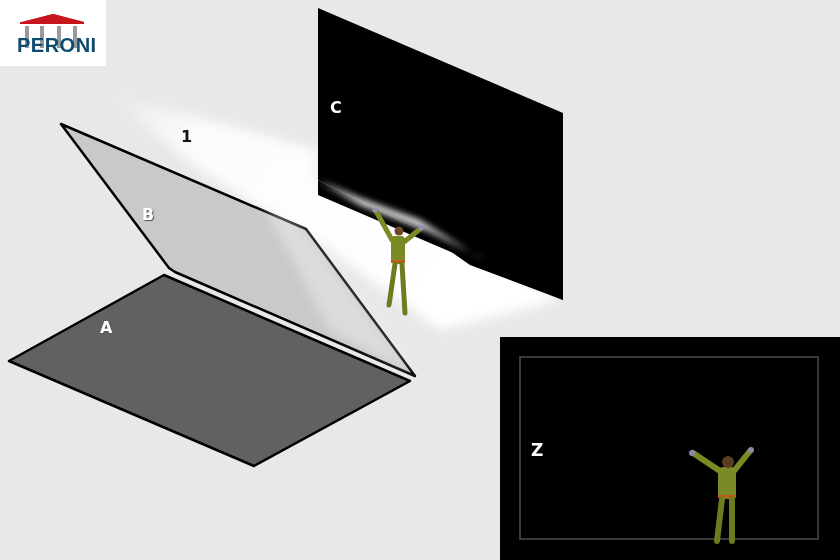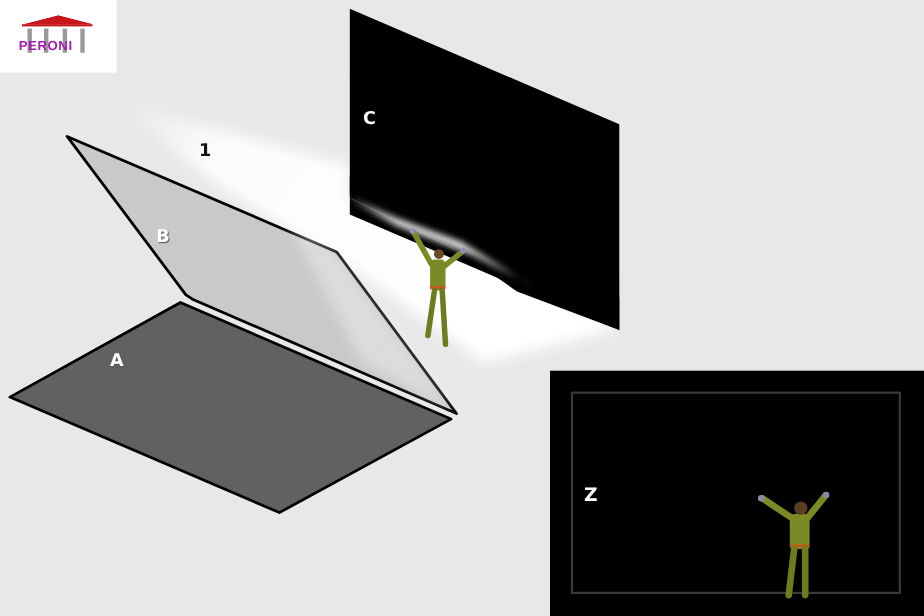--- a/index.html
+++ b/index.html
@@ -1,19 +1,19 @@
 <!DOCTYPE html>
 <html><head>
 <meta charset="utf-8">
 <style>
   html, body { margin:0; padding:0; }
   body { width:840px; height:560px; background:#e8e8e8; position:relative; overflow:hidden; font-family:"DejaVu Sans", sans-serif; }
   .stage { position:absolute; left:0; top:0; width:840px; height:560px; }
   .logo { position:absolute; left:0; top:0; width:106px; height:66px; background:#ffffff; }
-  .logo-text { position:absolute; left:17px; top:34px; font-family:"Liberation Sans", sans-serif; font-size:12px; font-weight:bold; letter-spacing:0.5px; color:#a21caf; }
+  .logo-text { position:absolute; left:17px; top:34px; font-family:"Liberation Sans", sans-serif; font-size:20px; font-weight:bold; letter-spacing:0.5px; color:#0c4a6e; }
   .lbl { position:absolute; font-family:"DejaVu Sans", sans-serif; font-weight:bold; font-size:16px; }
   .lbl-white { color:#ffffff; text-shadow:1px 1px 1px #555; }
   .lbl-dark { color:#111111; }
   .zpanel { position:absolute; left:500px; top:337px; width:340px; height:223px; background:#000; }
   .zframe { position:absolute; left:19px; top:19px; width:300px; height:184px; border:2px solid #3a3a3a; box-sizing:border-box; }
   .zlabel { position:absolute; left:31px; top:103px; color:#fff; font-weight:bold; font-size:17px; font-family:"DejaVu Sans", sans-serif; }
 </style>
 </head>
 <body>
 

